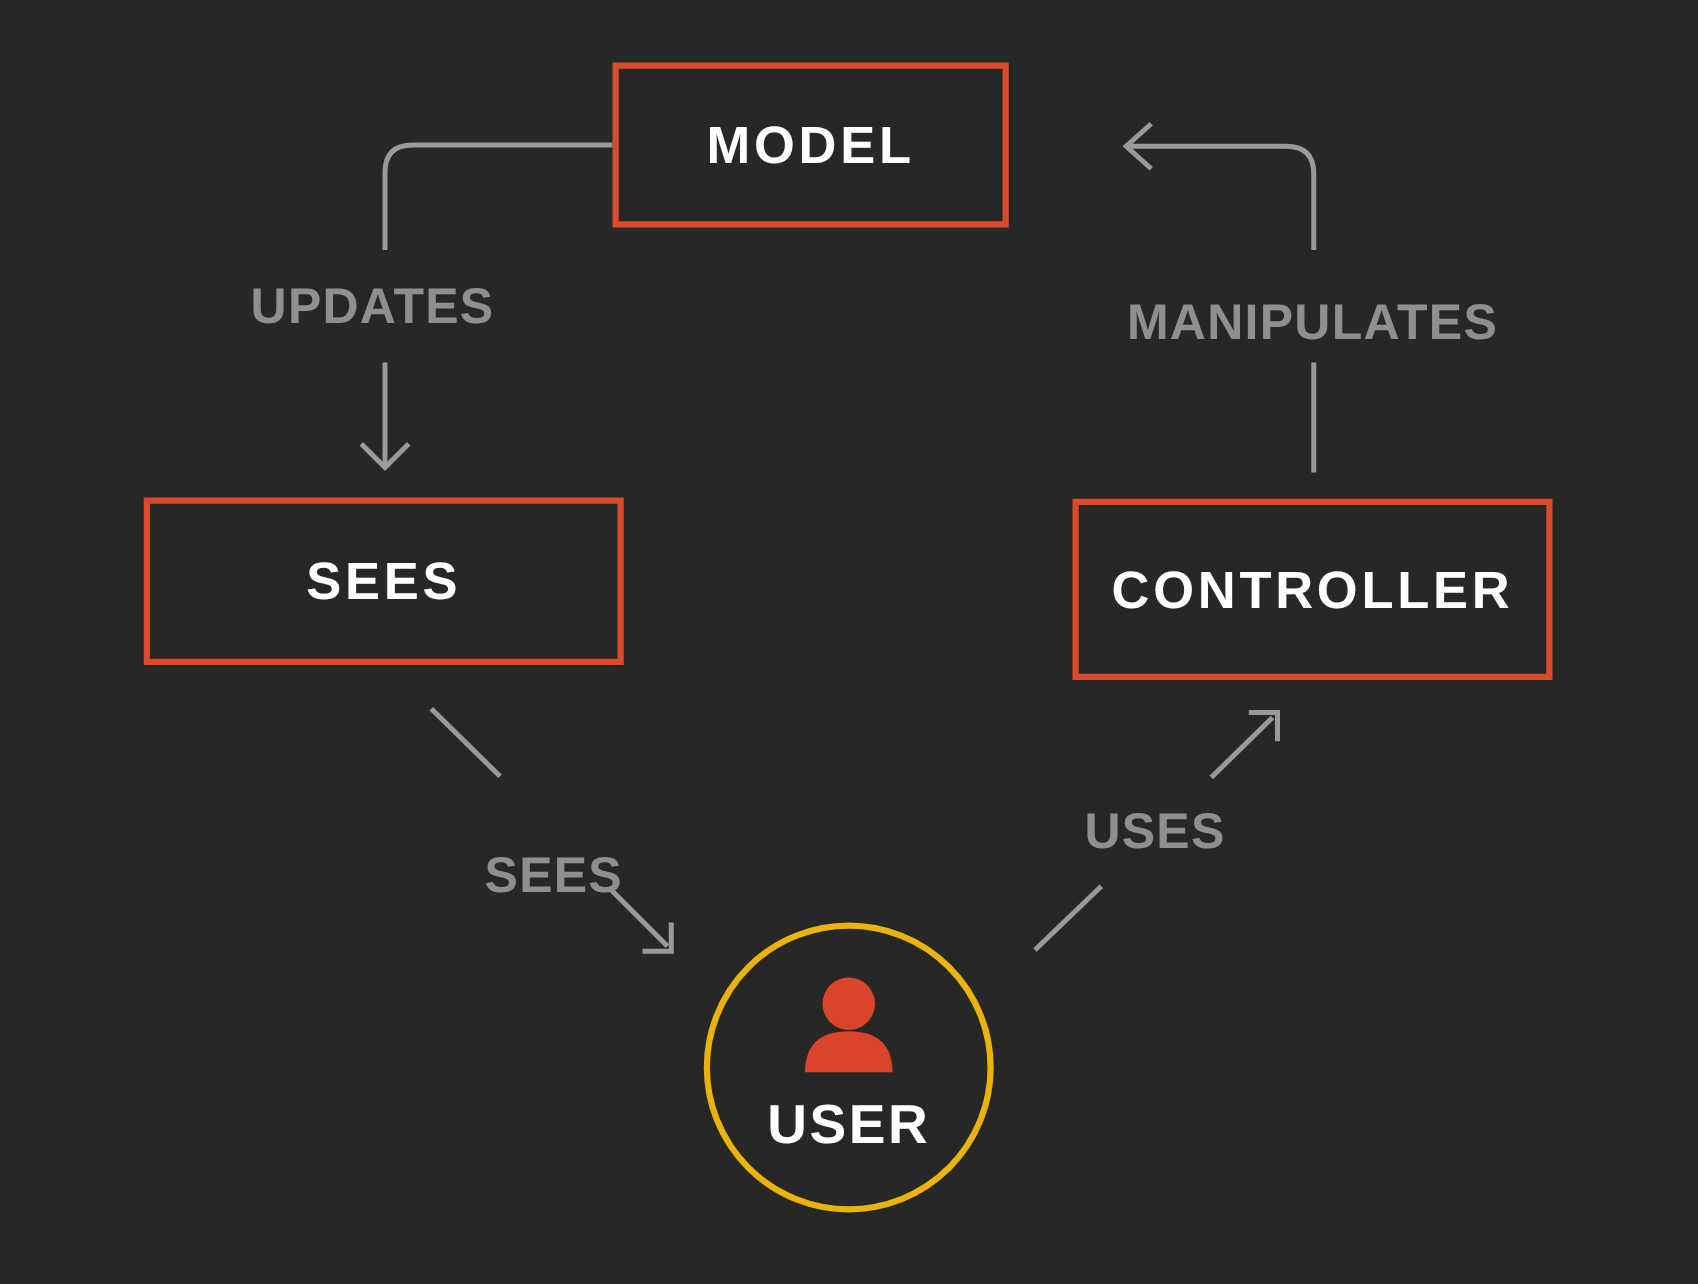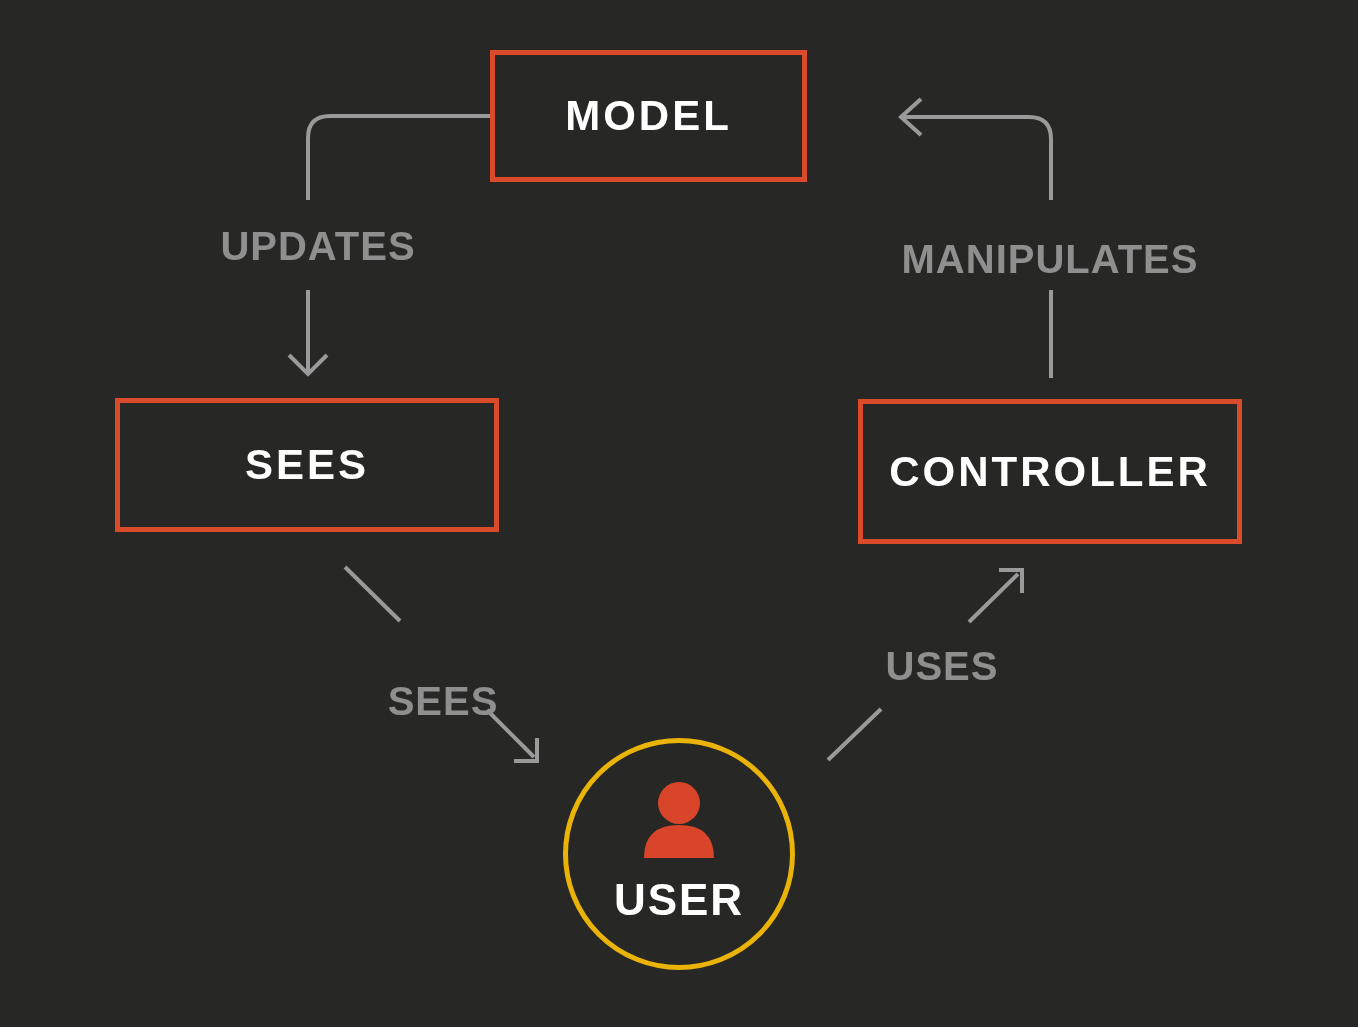--- a/index.html
+++ b/index.html
@@ -47,24 +47,24 @@
   .box-controller { left: 858px; top: 399px; width: 384px; height: 145px; }
   .edge-label {
     position: absolute;
     transform: translate(-50%, -50%);
     color: #8f8f8f;
     font-size: 40px;
     font-weight: bold;
     letter-spacing: 1px;
     white-space: nowrap;
   }
-  .lbl-updates     { left: 318px;  top: 246px; }
+  .lbl-updates     { left: 298px;  top: 246px; }
   .lbl-manipulates { left: 1050px; top: 247px; margin-top: 12px; }
   .lbl-sees        { left: 443px;  top: 701px; }
-  .lbl-uses        { left: 924px;  top: 666px; margin-left: 18px; }
+  .lbl-uses        { left: 924px;  top: 666px; }
   .user-circle {
     position: absolute;
     left: 563px;
     top: 738px;
     width: 232px;
     height: 232px;
     border: 5px solid #eab308;
     border-radius: 50%;
     box-sizing: border-box;
   }

